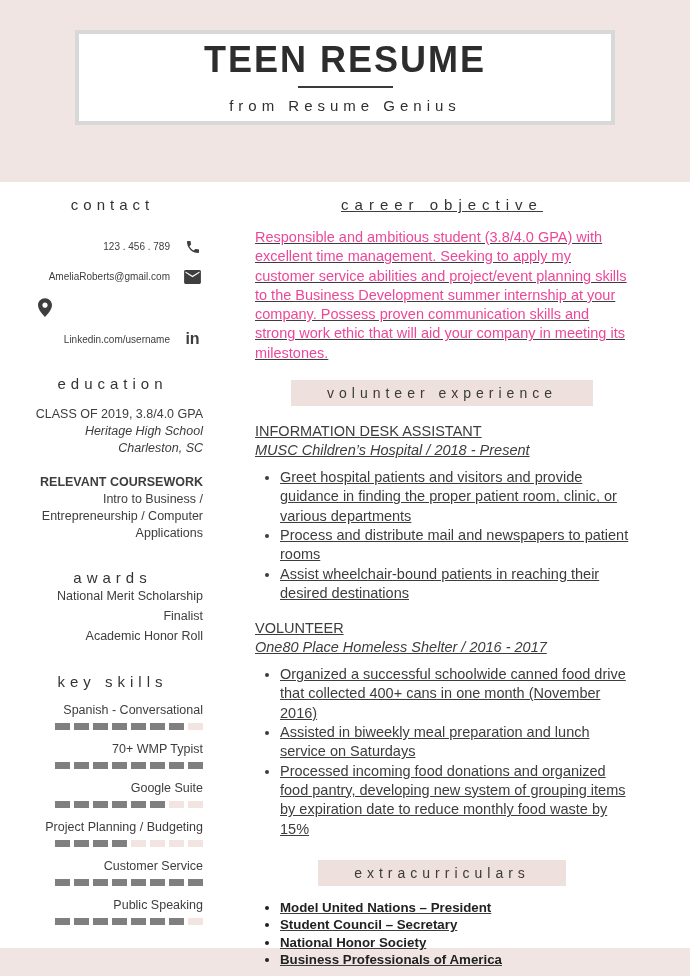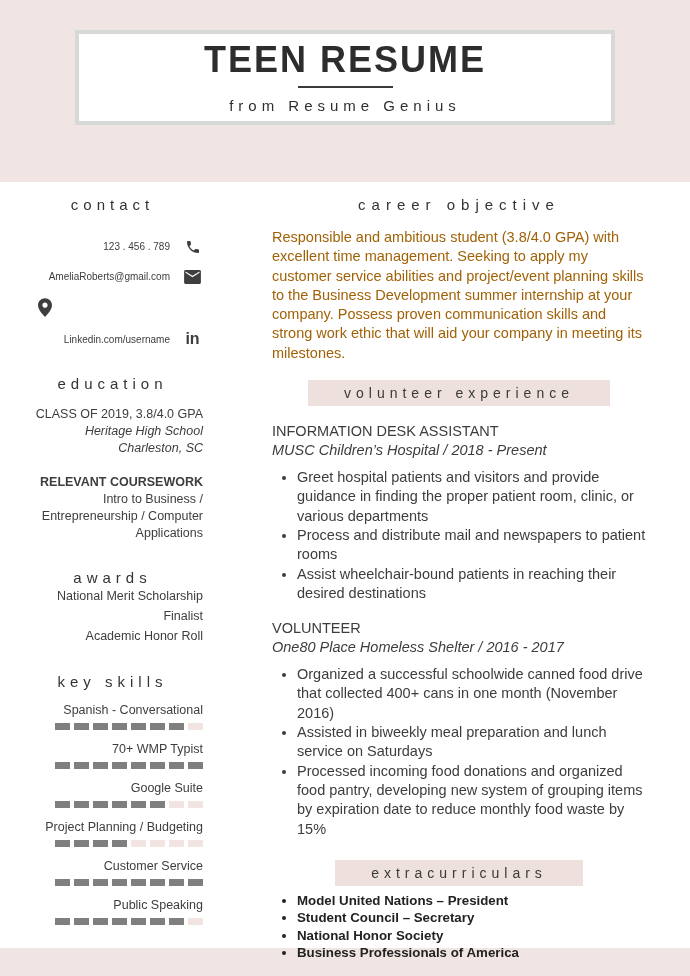--- a/index.html
+++ b/index.html
@@ -46,37 +46,37 @@
   .awards-list .side-line{line-height:20px;}
 
   .skills{margin-top:12px;}
   .skill{margin-top:11px;}
   .skill-label{text-align:right;font-size:12.5px;line-height:17px;color:#3d3d3d;}
   .skill-bar{display:flex;justify-content:flex-end;gap:4px;margin-top:4px;}
   .seg{width:15px;height:7px;background:var(--seg-empty,#f2e5e1);}
   .seg.filled{background:var(--seg-fill,#7f7f7f);}
 
   
-  .main{position:absolute;left:272px;top:196px;width:374px;}
+  .main{position:absolute;left:255px;top:196px;width:374px;text-decoration:underline;}
   .main-heading{
     font-size:15px;letter-spacing:6px;color:#333333;text-align:center;margin-bottom:15px;
   }
-  .objective{font-size:14.5px;line-height:19.3px;color:#a16207;}
+  .objective{font-size:14.5px;line-height:19.3px;color:#ec4899;}
 
   .banner-wrap{text-align:center;margin-top:17px;}
   .banner{
     display:inline-block;background:var(--banner-pink,#eee0dc);
     font-size:14px;letter-spacing:5px;color:#3a3a3a;padding:5px 36px;
   }
   .job{margin-top:16px;}
   .job-title{font-size:14.5px;line-height:19px;color:#3d3d3d;}
   .job-sub{font-size:14.5px;line-height:19px;font-style:italic;color:#3d3d3d;}
   ul.bullets{margin:8px 0 0 0;padding-left:25px;}
   ul.bullets li{font-size:14.5px;line-height:19.3px;color:#3d3d3d;}
-  ul.bold-list{margin-top:6px;}
+  ul.bold-list{margin-top:13px;}
   ul.bold-list li{font-size:13.3px;line-height:17.5px;font-weight:bold;color:#222222;}
 </style>
 </head>
 <body>
 
 <div class="band band-top"></div>
 <div class="band band-bottom"></div>
 
 <div class="header-box">
   <div class="title">TEEN RESUME</div>

